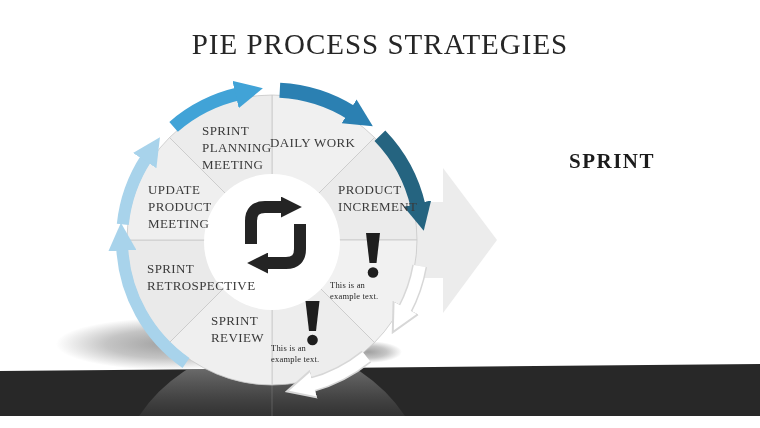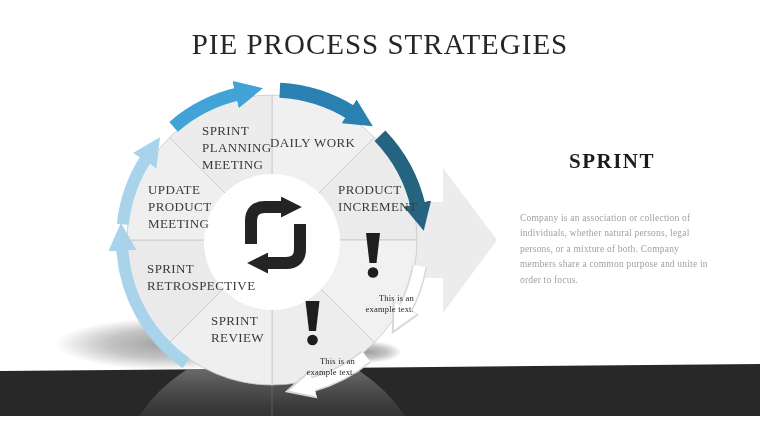--- a/index.html
+++ b/index.html
@@ -17,22 +17,22 @@
     font-size:13px;line-height:17px;letter-spacing:.4px;color:#3a3a3a;
     white-space:pre-line;
   }
   .l-planning{left:202px;top:122px;}
   .l-daily{left:270px;top:134px;}
   .l-increment{left:338px;top:181px;}
   .l-update{left:148px;top:181px;}
   .l-retro{left:147px;top:260px;}
   .l-review{left:211px;top:312px;}
   .note{
-    font-size:8.5px;line-height:11px;color:#262626;text-align:right;
-    white-space:pre-line;letter-spacing:.2px;margin-top:13px;
+    font-size:8.5px;line-height:11px;color:#262626;text-align:left;
+    white-space:pre-line;letter-spacing:.2px;
   }
   .n-right{left:330px;top:280px;width:84px;}
   .n-bottom{left:271px;top:343px;width:84px;}
   .release-h{
     left:512px;top:149px;width:200px;text-align:center;
     font-size:21px;font-weight:700;letter-spacing:1.5px;color:#1b1b1b;
   }
   .release-p{
     left:520px;top:211px;width:215px;
     font-size:9.5px;line-height:15.4px;letter-spacing:.2px;color:#a0a0a0;
@@ -151,18 +151,13 @@
 RETROSPECTIVE</div>
   <div class="txt seg-label l-review">SPRINT
 REVIEW</div>
 
   <div class="txt note n-right">This is an
 example text.</div>
   <div class="txt note n-bottom">This is an
 example text.</div>
 
   <div class="txt release-h">SPRINT</div>
-  <div class="txt release-p">Company is an association or collection of
-individuals, whether natural persons, legal
-persons, or a mixture of both. Company
-members share a common purpose and unite in
-order to focus.</div>
 </div>
 
 </body></html>

